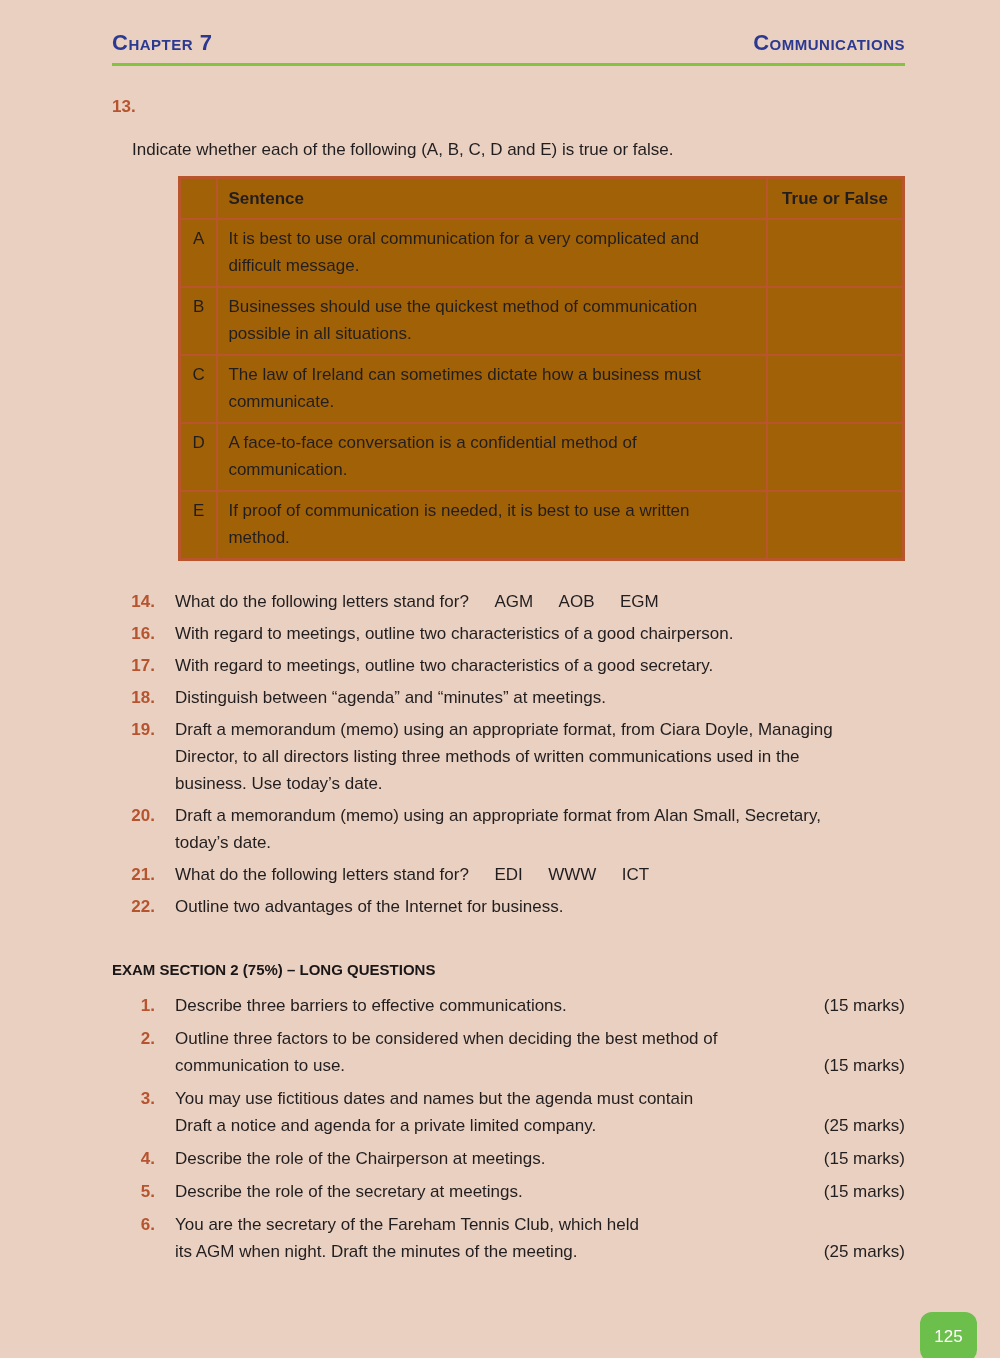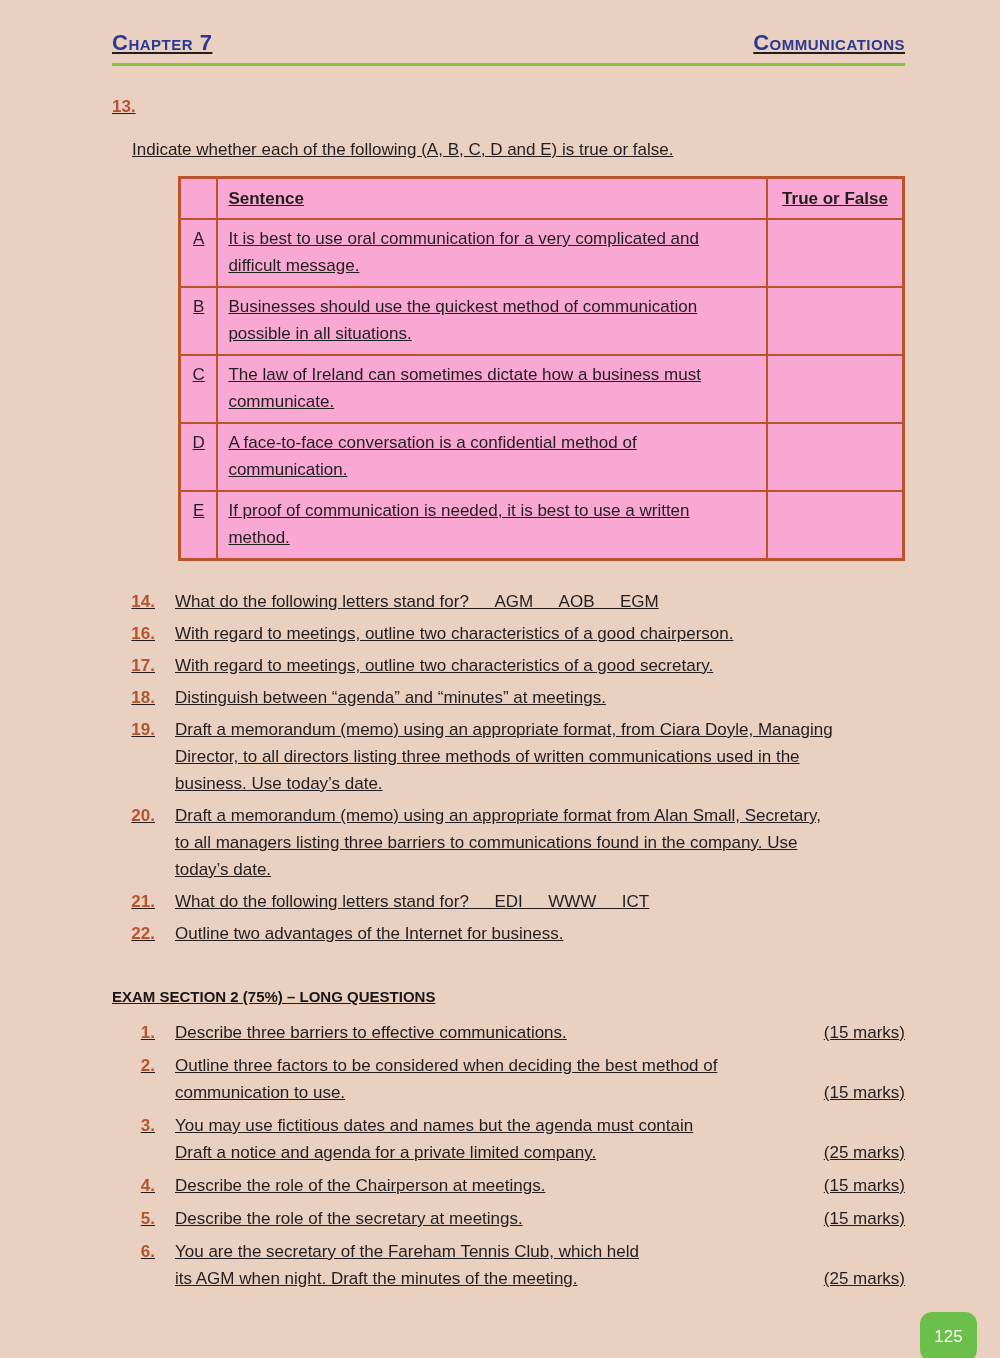--- a/index.html
+++ b/index.html
@@ -5,21 +5,21 @@
   * { box-sizing: border-box; margin: 0; padding: 0; }
   html, body { width: 1000px; }
   body {
     height: 1358px;
     background: #e9d0c1;
     font-family: "Liberation Sans", sans-serif;
     color: #221e1f;
     position: relative;
     overflow: hidden;
   }
-  .container { padding: 30px 95px 0 112px; text-decoration: underline; }
+  .container { padding: 30px 95px 0 112px; }
 
   
   .header-row { display: flex; justify-content: space-between; align-items: baseline; }
   .header-text {
     font-variant: small-caps;
     font-weight: bold;
     color: #2b3990;
     font-size: 22px;
     letter-spacing: 0.5px;
   }
@@ -37,21 +37,21 @@
   .q-line { min-height: 27px; }
   .q-marks { align-self: flex-end; margin-left: auto; padding-left: 10px; white-space: nowrap; }
 
   .q13-intro { margin-top: 27px; flex-direction: column; }
 
   
   table.tf-table {
     border-collapse: collapse;
     margin: 13px 0 0 66px;
     width: 727px;
-    background: #f9a8d4;
+    background: #a16207;
     font-size: 17px;
     border: 3px solid #b8552c;
   }
   .tf-table th, .tf-table td {
     border: 2px solid #b8552c;
     line-height: 27px;
     vertical-align: top;
   }
   .tf-table th { text-align: left; padding: 6px 10px; font-size: 17px; }
   .tf-table th.th-tf { text-align: center; padding: 6px 4px; }
@@ -182,21 +182,20 @@
         <div class="q-line">Draft a memorandum (memo) using an appropriate format, from Ciara Doyle, Managing</div>
         <div class="q-line">Director, to all directors listing three methods of written communications used in the</div>
         <div class="q-line">business. Use today’s date.</div>
       </div>
     </div>
 
     <div class="q-row sq">
       <div class="q-num">20.</div>
       <div class="q-body">
         <div class="q-line">Draft a memorandum (memo) using an appropriate format from Alan Small, Secretary,</div>
-        <div class="q-line">to all managers listing three barriers to communications found in the company. Use</div>
         <div class="q-line">today’s date.</div>
       </div>
     </div>
 
     <div class="q-row sq">
       <div class="q-num">21.</div>
       <div class="q-body">
           <div class="q-line">What do the following letters stand for?  EDI  WWW  ICT</div>
         </div>
     </div>

